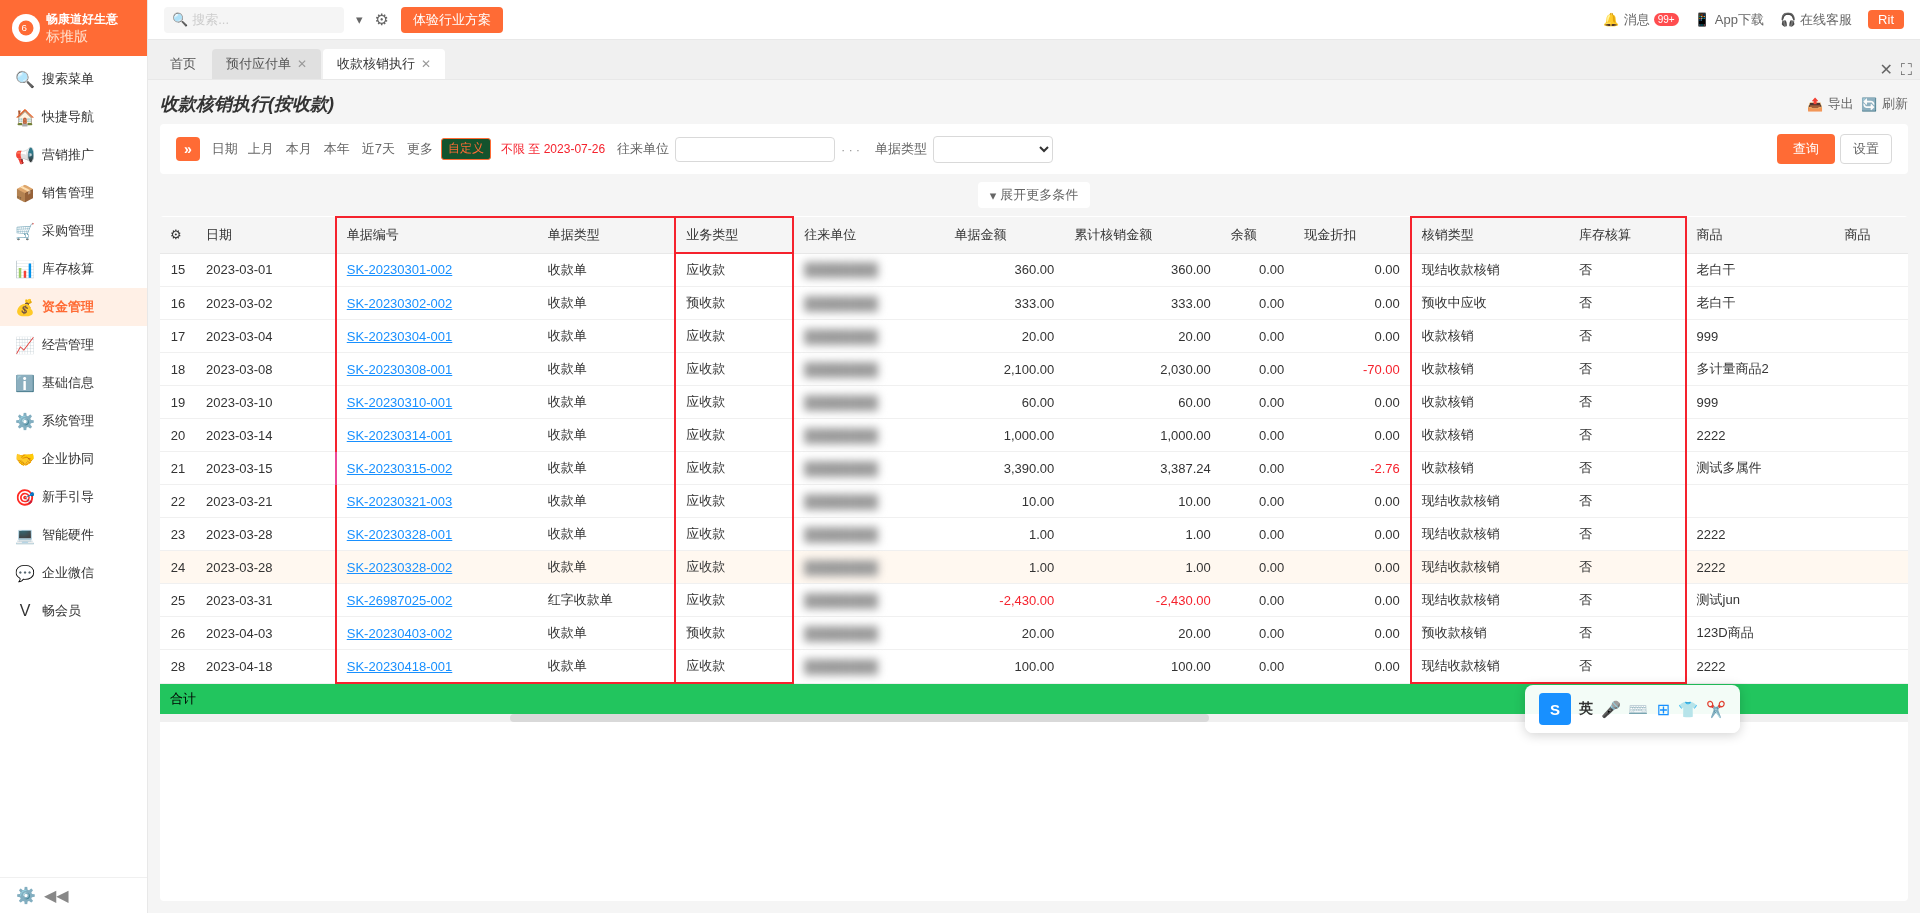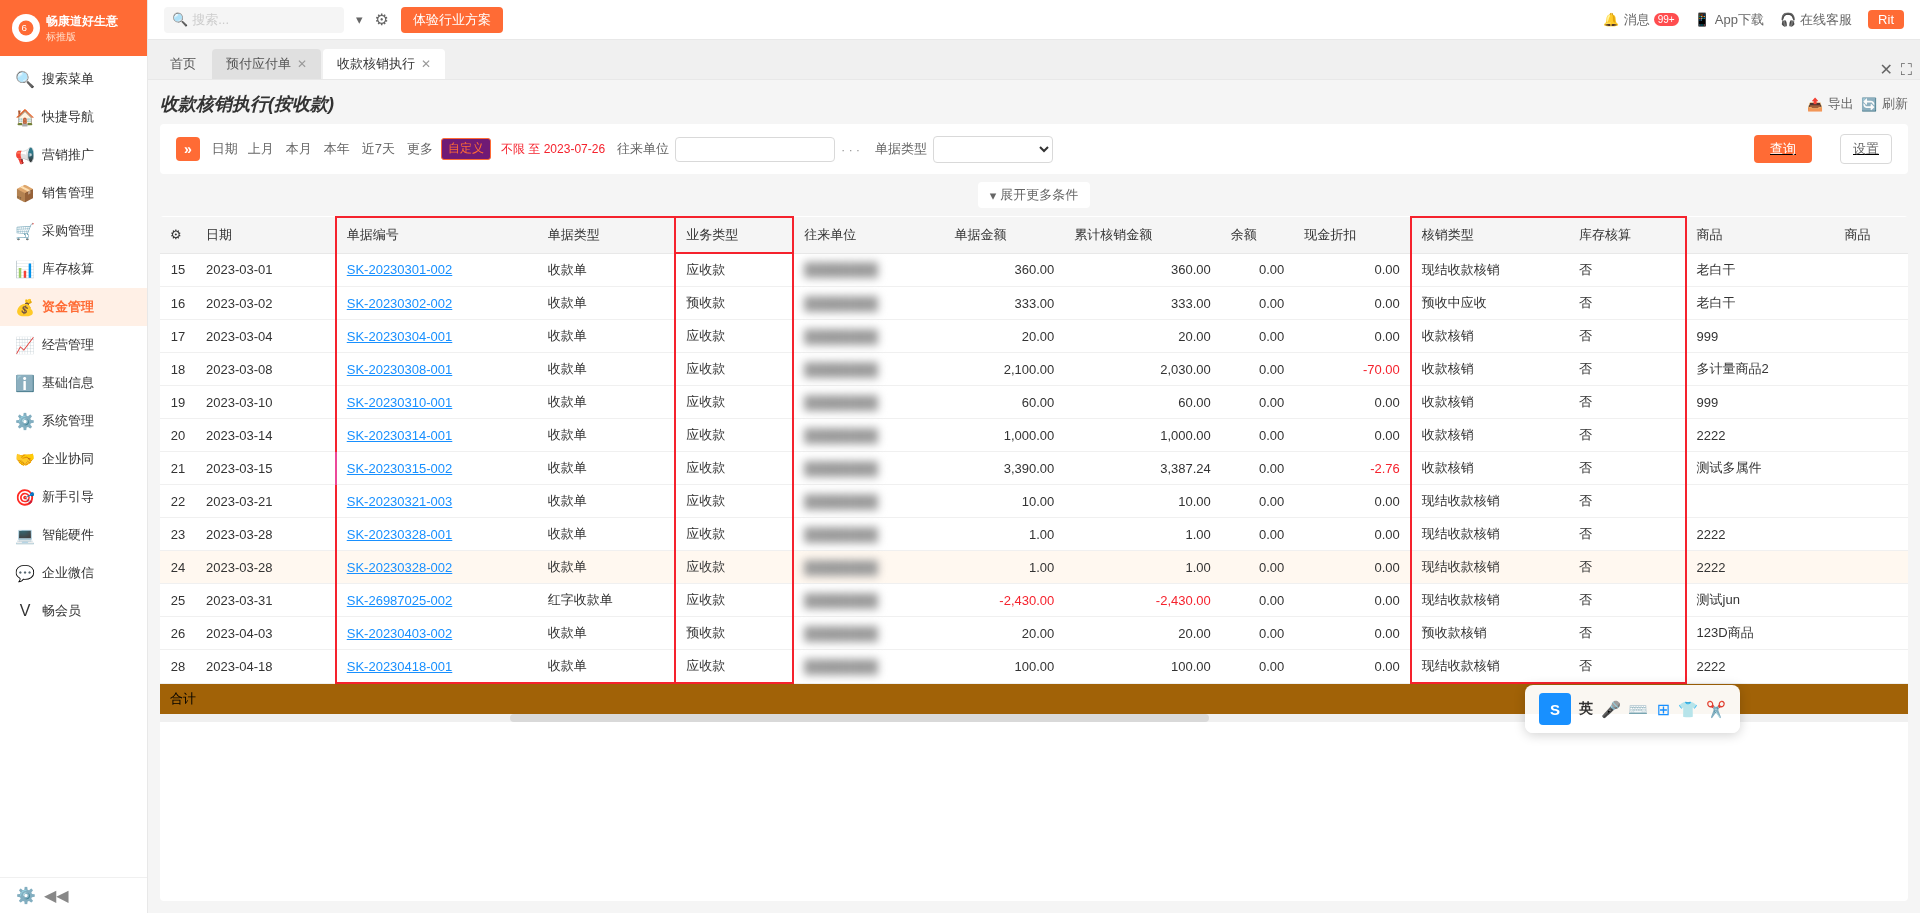--- a/index.html
+++ b/index.html
@@ -48,21 +48,21 @@
     .page-actions { display: flex; gap: 8px; }
     .page-action-btn { display: flex; align-items: center; gap: 4px; color: #666; cursor: pointer; font-size: 13px; }
 
     
     .filter-bar { background: #fff; border-radius: 4px; padding: 10px 16px; display: flex; align-items: center; gap: 12px; flex-wrap: wrap; }
     .filter-toggle { background: #ff6b35; color: #fff; border: none; border-radius: 4px; padding: 4px 8px; cursor: pointer; font-size: 14px; font-weight: bold; }
     .filter-group { display: flex; align-items: center; gap: 6px; }
     .filter-label { color: #666; }
     .filter-date-options { display: flex; gap: 4px; }
     .filter-date-opt { color: #666; cursor: pointer; padding: 2px 4px; }
-    .filter-date-custom { background: #701a75; color: #ff6b35; border: 1px solid #ff6b35; border-radius: 3px; padding: 1px 6px; font-size: 12px; cursor: pointer; }
+    .filter-date-custom { background: #14532d; color: #ff6b35; border: 1px solid #ff6b35; border-radius: 3px; padding: 1px 6px; font-size: 12px; cursor: pointer; }
     .filter-input { border: 1px solid #d9d9d9; border-radius: 4px; padding: 4px 8px; min-width: 160px; color: #333; }
     .filter-select { border: 1px solid #d9d9d9; border-radius: 4px; padding: 4px 8px; min-width: 120px; color: #333; background: #fff; }
     .filter-dots { color: #999; letter-spacing: 3px; cursor: pointer; }
     .filter-query-btn { background: #ff6b35; color: #fff; border: none; border-radius: 4px; padding: 5px 16px; cursor: pointer; font-size: 13px; }
     .filter-set-btn { background: #fff; color: #666; border: 1px solid #d9d9d9; border-radius: 4px; padding: 5px 12px; cursor: pointer; font-size: 13px; margin-left: 4px; }
     .filter-expand { display: flex; align-items: center; justify-content: center; gap: 4px; cursor: pointer; color: #666; font-size: 12px; background: #fff; border-radius: 4px; padding: 4px 12px; }
 
     
     .table-container { background: #fff; border-radius: 4px; overflow: auto; flex: 1; position: relative; }
     table { width: 100%; border-collapse: collapse; font-size: 13px; }
@@ -70,39 +70,39 @@
     thead th { padding: 8px 10px; text-align: left; color: #333; font-weight: 500; border-bottom: 1px solid #e8e8e8; white-space: nowrap; position: sticky; top: 0; background: #f5f5f5; z-index: 1; }
     tbody tr { border-bottom: 1px solid #f0f0f0; }
     tbody tr.highlighted { background: #fff8f0; }
     tbody td { padding: 7px 10px; color: #333; white-space: nowrap; }
     .td-link { color: #1890ff; cursor: pointer; text-decoration: underline; }
     .td-red { color: #f5222d; }
     .td-right { text-align: right; }
     .td-center { text-align: center; }
     .td-blurred { filter: blur(4px); color: #999; user-select: none; }
 
-    .table-footer { background: #a16207; padding: 6px 10px; font-weight: 500; }
+    .table-footer { background: #22c55e; padding: 6px 10px; font-weight: 500; }
 
     .scrollbar-indicator { height: 8px; background: #f0f0f0; position: relative; }
     .scrollbar-thumb { height: 8px; background: #d9d9d9; border-radius: 4px; width: 40%; margin-left: 20%; }
   </style>
 </head>
 <body>
 
 <div class="sidebar">
   <div class="sidebar-logo">
     <div class="sidebar-logo-icon">
       <svg viewBox="0 0 24 24" fill="#ff6b35">
           <circle cx="12" cy="12" r="10"></circle>
           <text x="6" y="16" font-size="12" fill="white">6</text>
         </svg>
     </div>
     <div>
       <div style="color:#fff;font-size:12px;font-weight:bold;">畅康道好生意</div>
-      <div style="color:#ffe0cc;font-size:10px;">标推版</div>
+      <div style="color:#ffe0cc;font-size:14px;">标推版</div>
     </div>
   </div>
 
   <div class="sidebar-menu">
     <div class="sidebar-item">
       <span class="sidebar-item-icon">🔍</span>
       <span>搜索菜单</span>
     </div>
     <div class="sidebar-item">
       <span class="sidebar-item-icon">🏠</span>
@@ -250,21 +250,21 @@
         <span class="filter-label">往来单位</span>
         <input class="filter-input" style="width: 160px;">
         <span class="filter-dots">···</span>
       </div>
       <div class="filter-group">
         <span class="filter-label">单据类型</span>
         <select class="filter-select">
           <option></option>
         </select>
       </div>
-      <div style="margin-left:auto;display:flex;gap:24px;align-items:center;text-decoration:underline;">
+      <div style="margin-left:auto;display:flex;gap:1px;">
         <button class="filter-query-btn">查询</button>
         <button class="filter-set-btn">设置</button>
       </div>
     </div>
 
     <div style="display:flex;justify-content:center;">
       <div class="filter-expand">
         <span>▾</span>
         <span>展开更多条件</span>
       </div>

